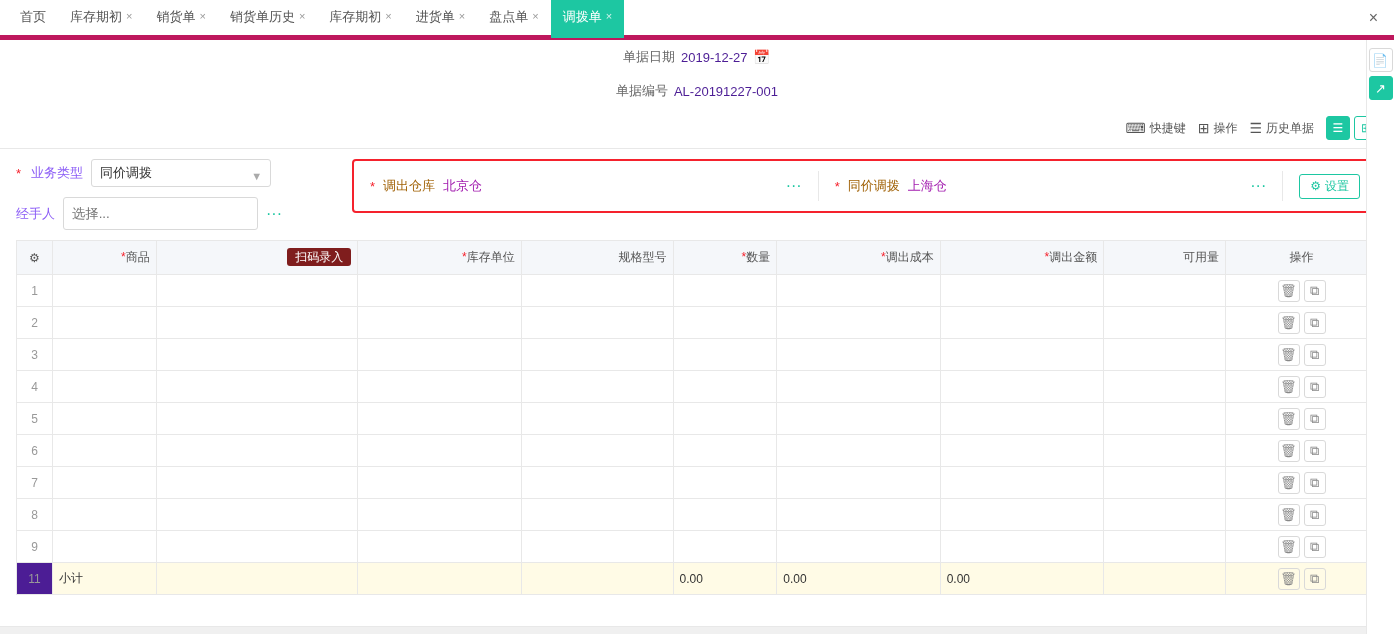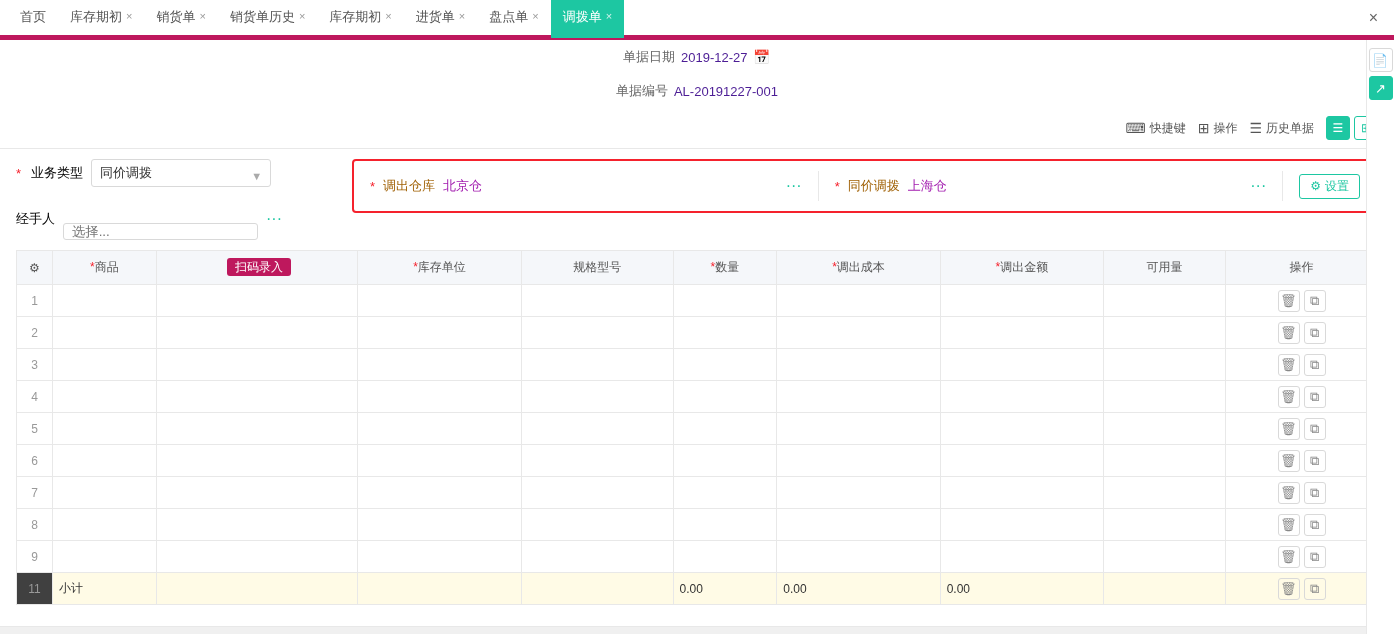--- a/index.html
+++ b/index.html
@@ -80,33 +80,32 @@
       display: flex; align-items: flex-start; gap: 16px;
     }
     .form-left {
       display: flex; flex-direction: column; gap: 10px;
       min-width: 320px;
     }
     .form-field {
       display: flex; align-items: center; gap: 8px;
     }
     .form-field .req { color: #f5222d; margin-right: 2px; }
-    .form-field .field-label { color: #000000; white-space: nowrap; }
+    .form-field .field-label { color: #8b5cf6; white-space: nowrap; }
     .form-select {
       display: flex; align-items: flex-end;
       border: 1px solid #d9d9d9; border-radius: 3px;
       padding: 4px 8px; min-width: 180px; cursor: pointer;
       background: #fff; justify-content: space-between;
     }
     .form-select .arrow { color: #aaa; font-size: 11px; }
     .form-input-plain {
       border: 1px solid #d9d9d9; border-radius: 3px;
-      padding: 0 8px; color: #333; background: #fff;
+      padding: 8px 8px; color: #333; background: #fff;
       min-width: 150px;
-      margin-top: 26px;
     }
     .more-btn { color: #1dc7a2; cursor: pointer; font-size: 16px; }
 
     
     .warehouse-section {
       flex: 1;
       border: 2px solid #f5222d;
       border-radius: 4px;
       padding: 10px 16px;
       display: flex; align-items: center; gap: 0;
@@ -128,40 +127,40 @@
       overflow: auto;
     }
     table {
       width: 100%; border-collapse: collapse;
       font-size: 12px;
     }
     thead tr {
       background: #f5f7fa;
     }
     thead th {
-      padding: 8px 6px; text-align: center;
+      padding: 8px 6px; text-align: right;
       border: 1px solid #e8e8e8; color: #555;
       white-space: nowrap; font-weight: normal;
     }
     thead th .req { color: #f5222d; }
     tbody tr {
       height: 32px;
     }
     tbody tr:nth-child(even) { background: #fff; }
     tbody tr:nth-child(odd) { background: #fff; }
     tbody td {
       border: 1px solid #e8e8e8; padding: 4px 6px;
       color: #333;
     }
     tbody td.row-num { text-align: center; color: #999; width: 36px; }
     .subtotal-row td { background: #fffbe6; font-weight: normal; }
-    .subtotal-row td.row-num { background: #404040; }
+    .subtotal-row td.row-num { background: #4c1d95; }
 
     .scan-btn {
-      background: #be185d; color: #fff;
+      background: #7f1d1d; color: #fff;
       padding: 2px 8px; border-radius: 3px;
       cursor: pointer; font-size: 12px; margin-left: 4px; font-family: Liberation Serif, serif;
     }
 
     
     .table-actions {
       display: flex; align-items: center; gap: 4px;
       justify-content: center;
     }
     .tbl-icon {

